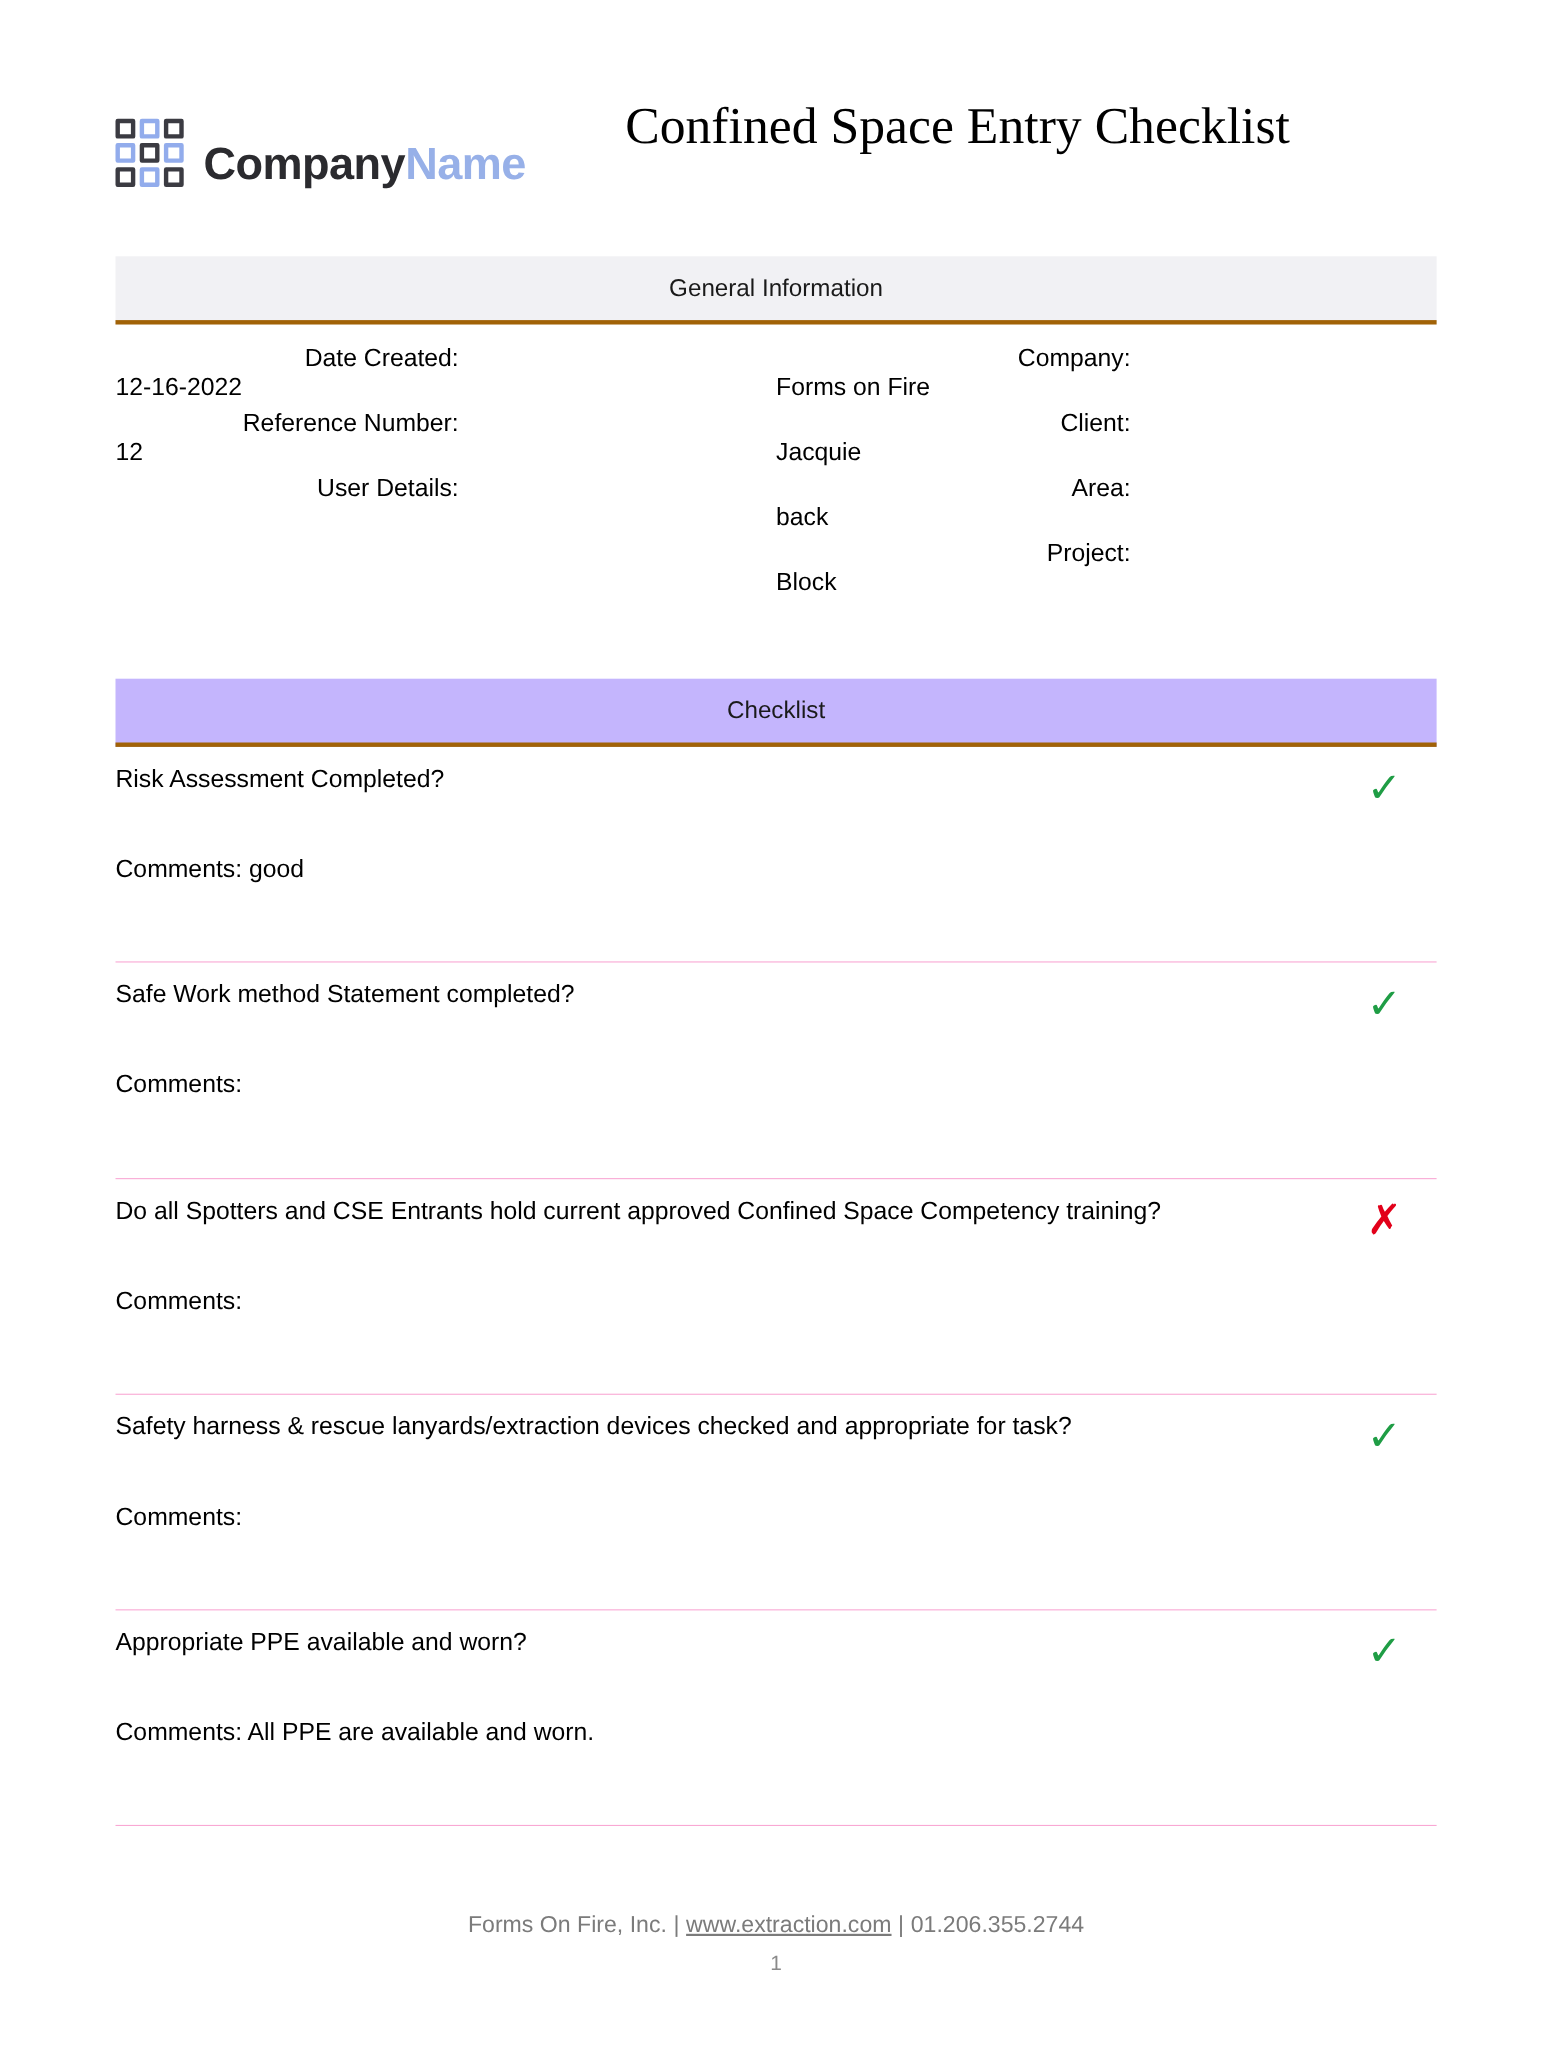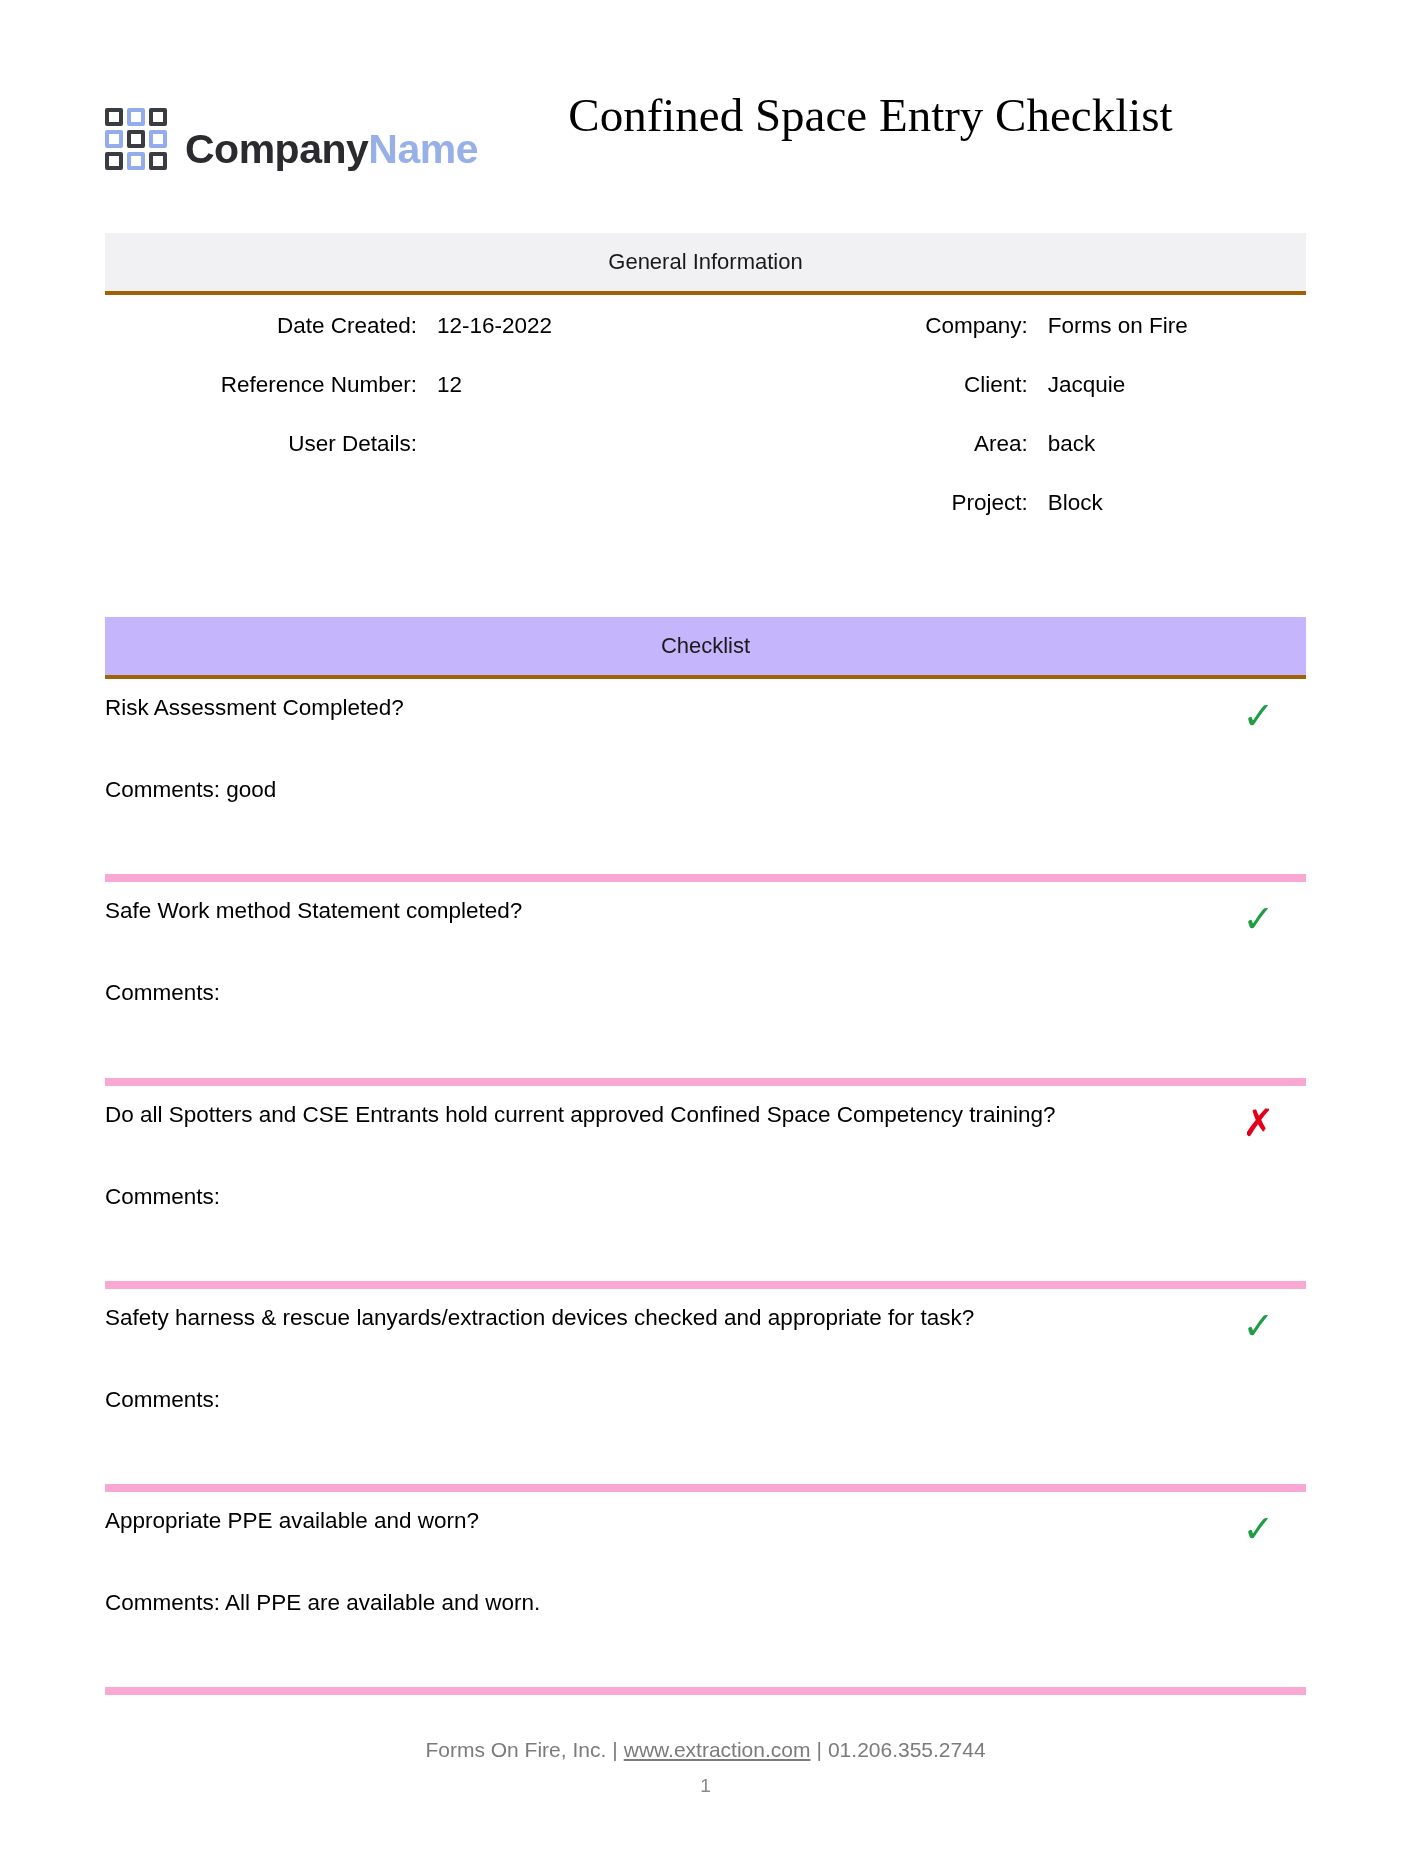--- a/index.html
+++ b/index.html
@@ -100,20 +100,21 @@
     width: 50%;
     box-sizing: border-box;
   }
   .info-col.left  { padding-right: 18px; }
   .info-col.right { padding-right: 0; }
 
   .info-row {
     display: flex;
     align-items: baseline;
     height: 59px;
+    flex-direction: column;
   }
   .info-label {
     width: 57%;
     text-align: right;
     font-size: 22.5px;
     color: #000;
     padding-right: 20px;
     box-sizing: border-box;
     white-space: nowrap;
   }
@@ -121,21 +122,21 @@
     flex: 1;
     font-size: 22.5px;
     color: #000;
     white-space: nowrap;
   }
 
   
   .checklist-section { margin-top: 68px; }
 
   .check-item {
-    border-bottom: 8px solid #f9a8d4;
+    border-bottom: 1px solid #f9a8d4;
     padding-top: 14px;
     padding-bottom: 0;
     position: relative;
     box-sizing: border-box;
   }
   .check-item:first-child { }
 
   .check-q-row {
     display: flex;
     align-items: flex-start;

